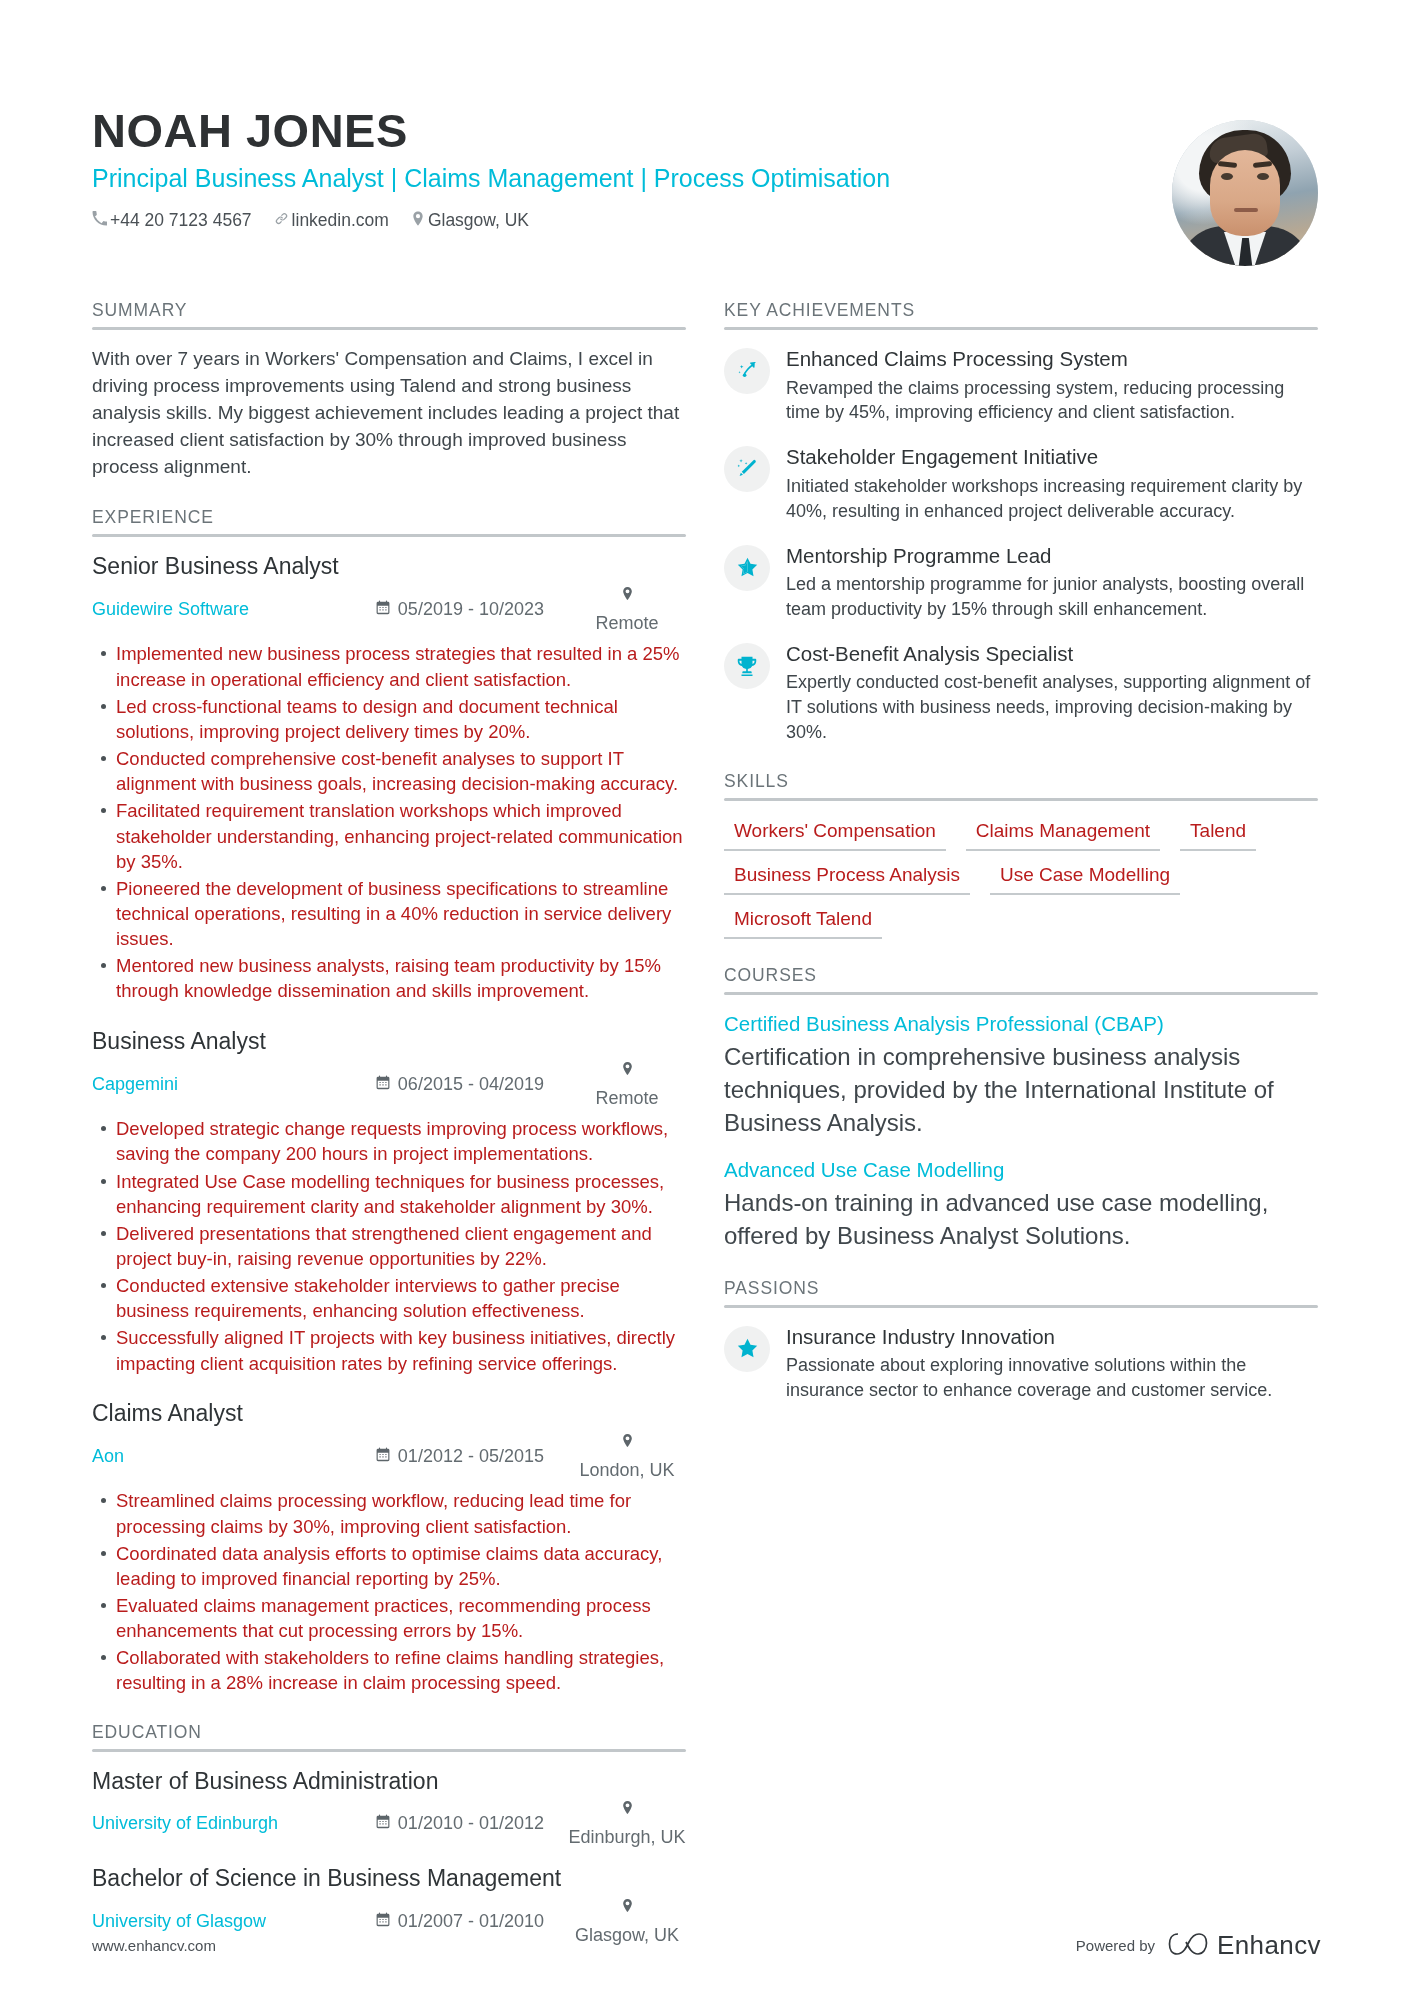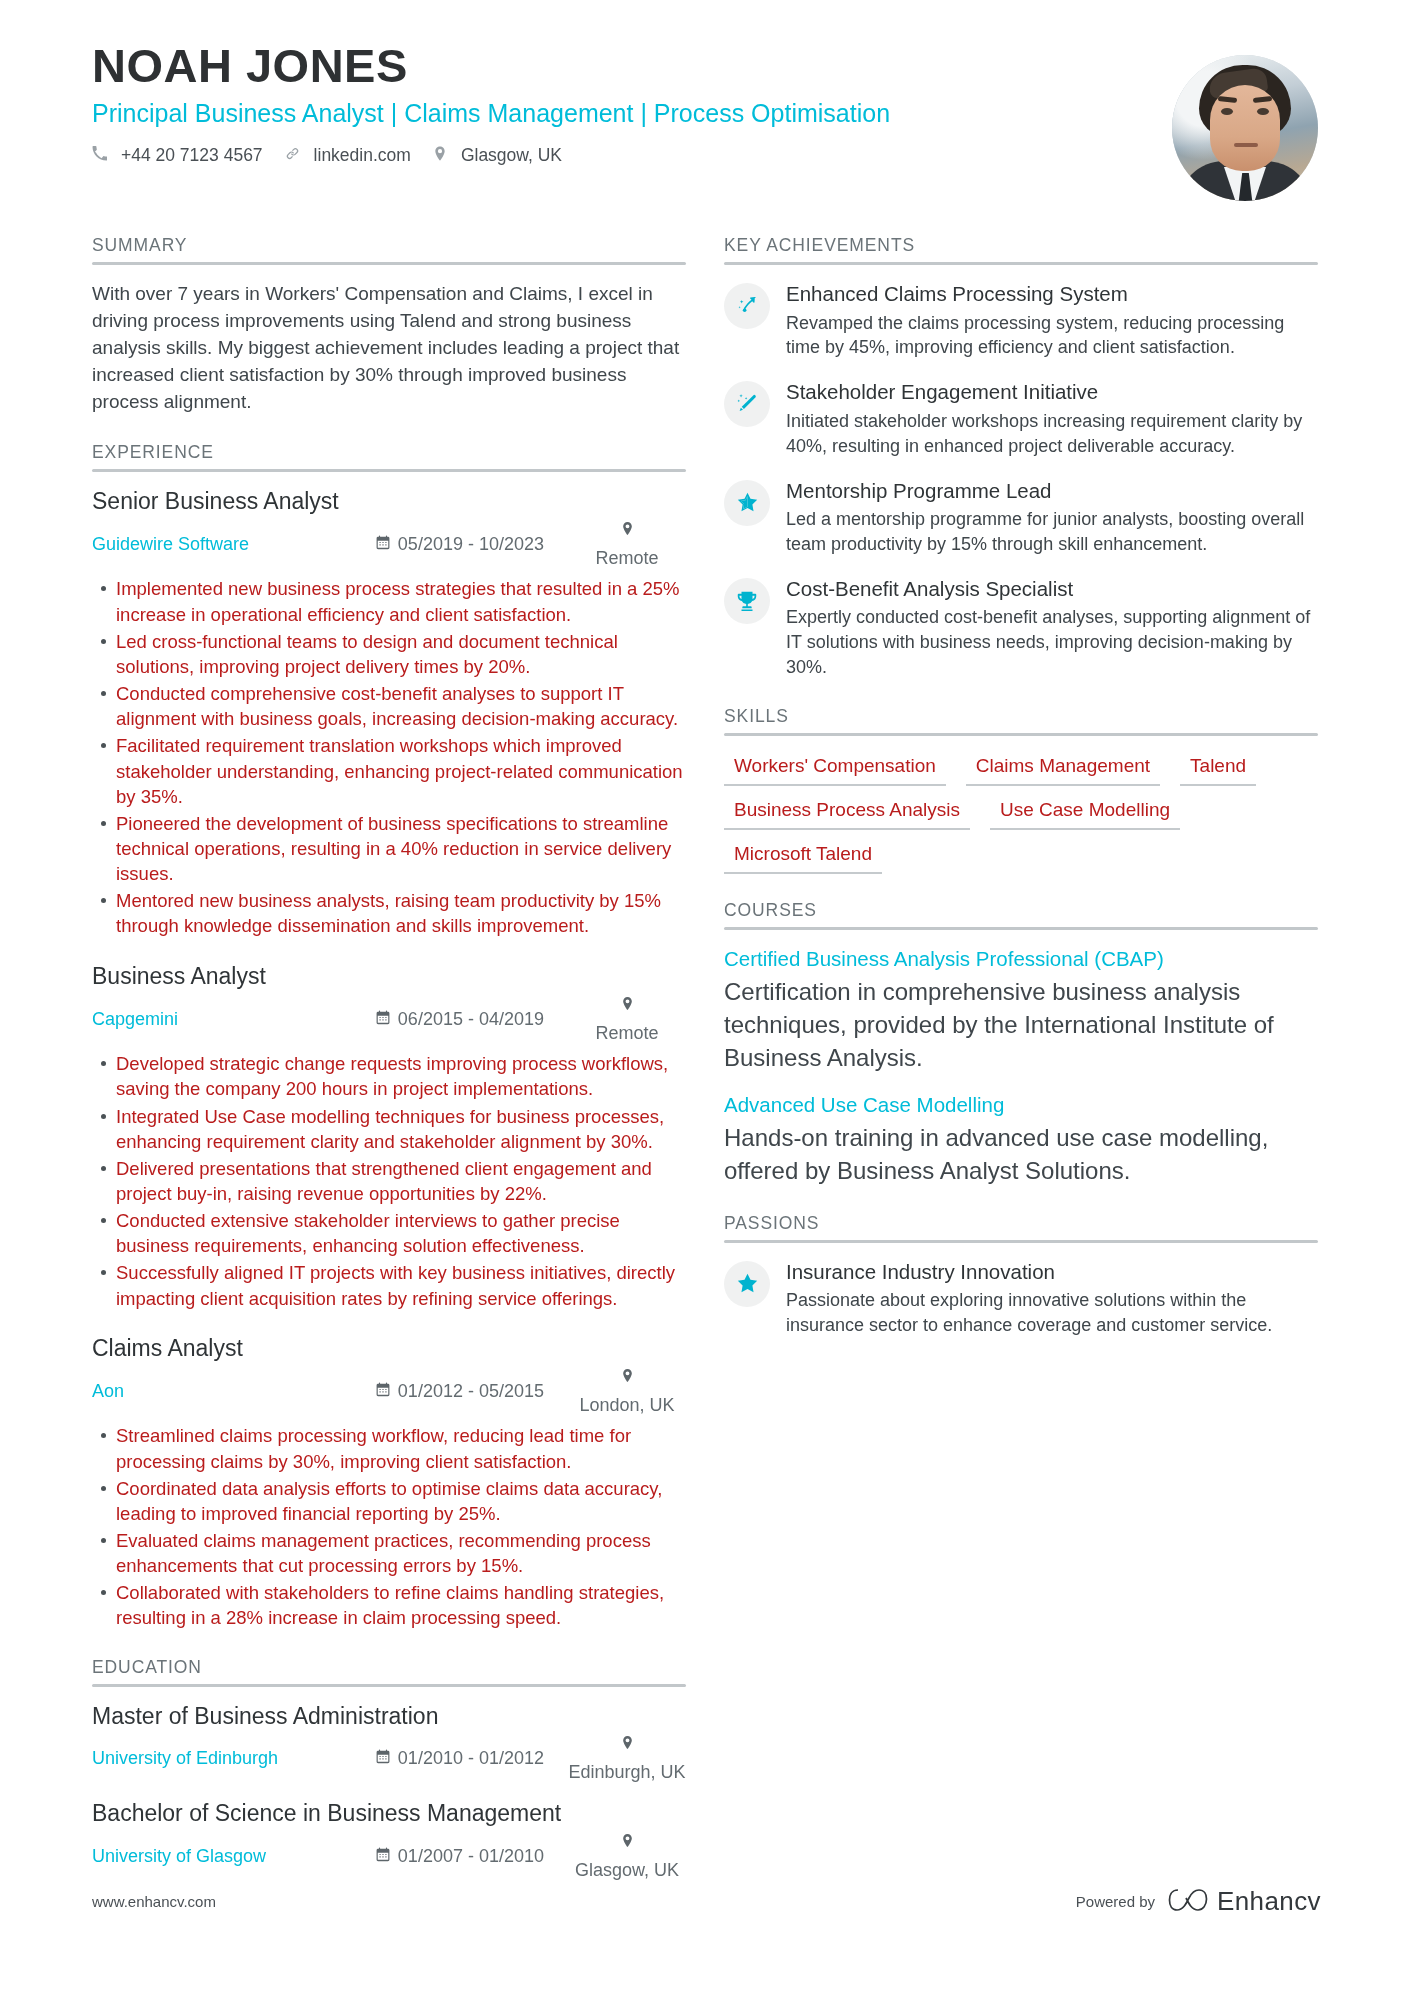--- a/index.html
+++ b/index.html
@@ -8,32 +8,32 @@
   body {
     width:1410px; height:1995px;
     font-family:"Liberation Sans", sans-serif;
     color:#3c4246;
     position:relative;
     overflow:hidden;
   }
   .page { width:1410px; height:1995px; padding:0 92px; position:relative; }
 
   
-  .header { display:flex; align-items:flex-start; padding-top:41px; }
+  .header { display:flex; align-items:flex-start; padding-top:62px;margin-top:44px; }
   .header-left { flex:1; min-width:0; }
   .name {
     font-size:47px; font-weight:bold; letter-spacing:0.5px;
     color:#2e3133; line-height:1.08; margin-bottom:6px;
   }
   .headline {
     font-size:25px; color:#00bcd9; font-weight:400;
     line-height:1.25; margin-bottom:16px;
   }
   .contacts { display:flex; align-items:center; gap:22px; flex-wrap:wrap; }
-  .contact { display:flex; align-items:center; gap:14px; font-size:17.5px; color:#4a5055; }
+  .contact { display:flex; align-items:center; gap:3px; font-size:17.5px; color:#4a5055; }
   .contact svg { flex:0 0 auto; fill:#9aa1a6; }
   .avatar {
     width:146px; height:146px; border-radius:50%;
     flex:0 0 auto; margin-left:24px; margin-top:14px;
     overflow:hidden; position:relative;
     background:#cfd6db;
   }
   .avatar .bg {
     position:absolute; inset:0;
     background:

